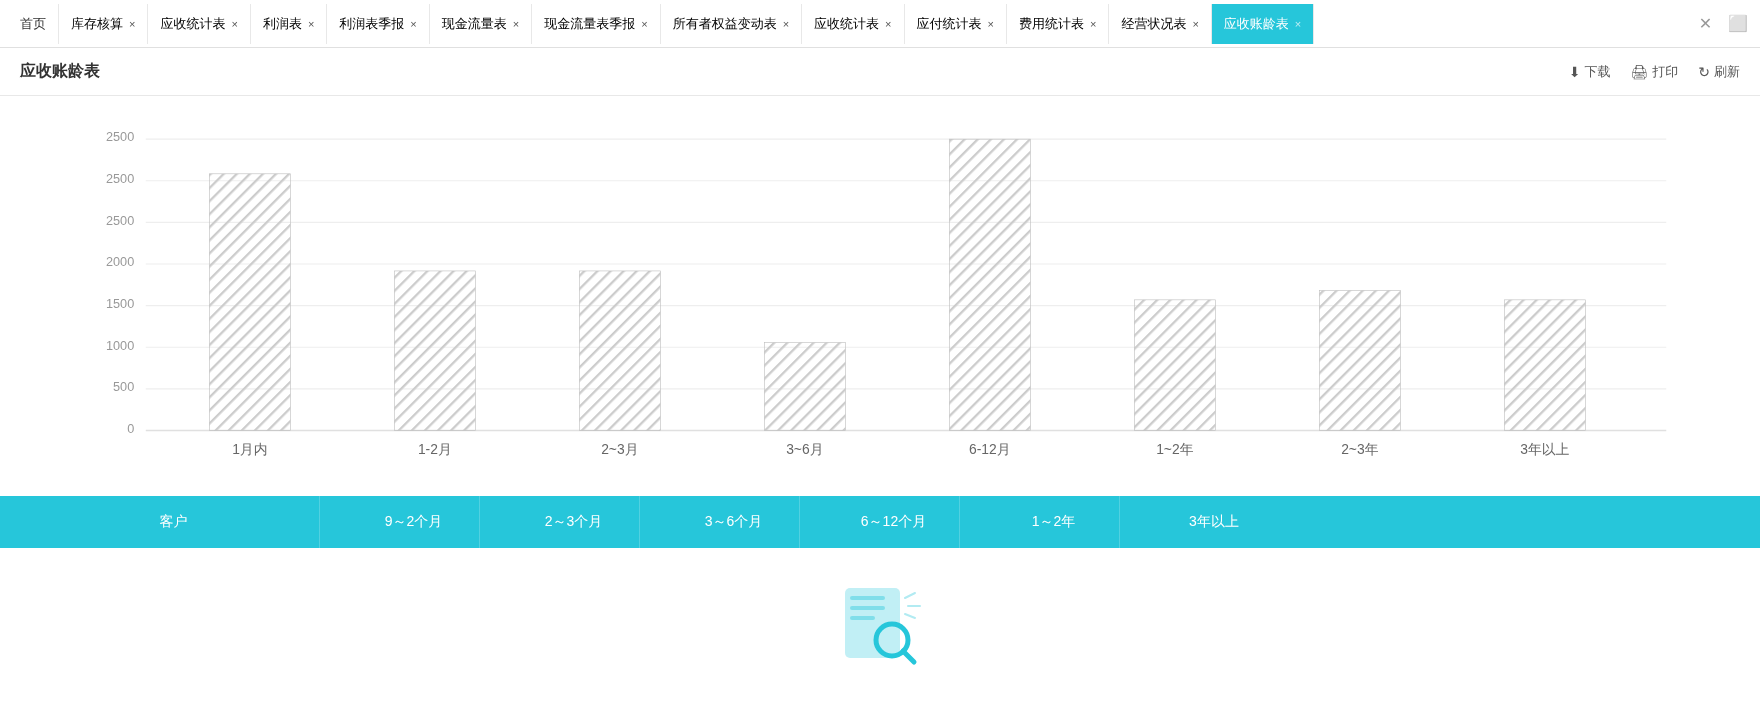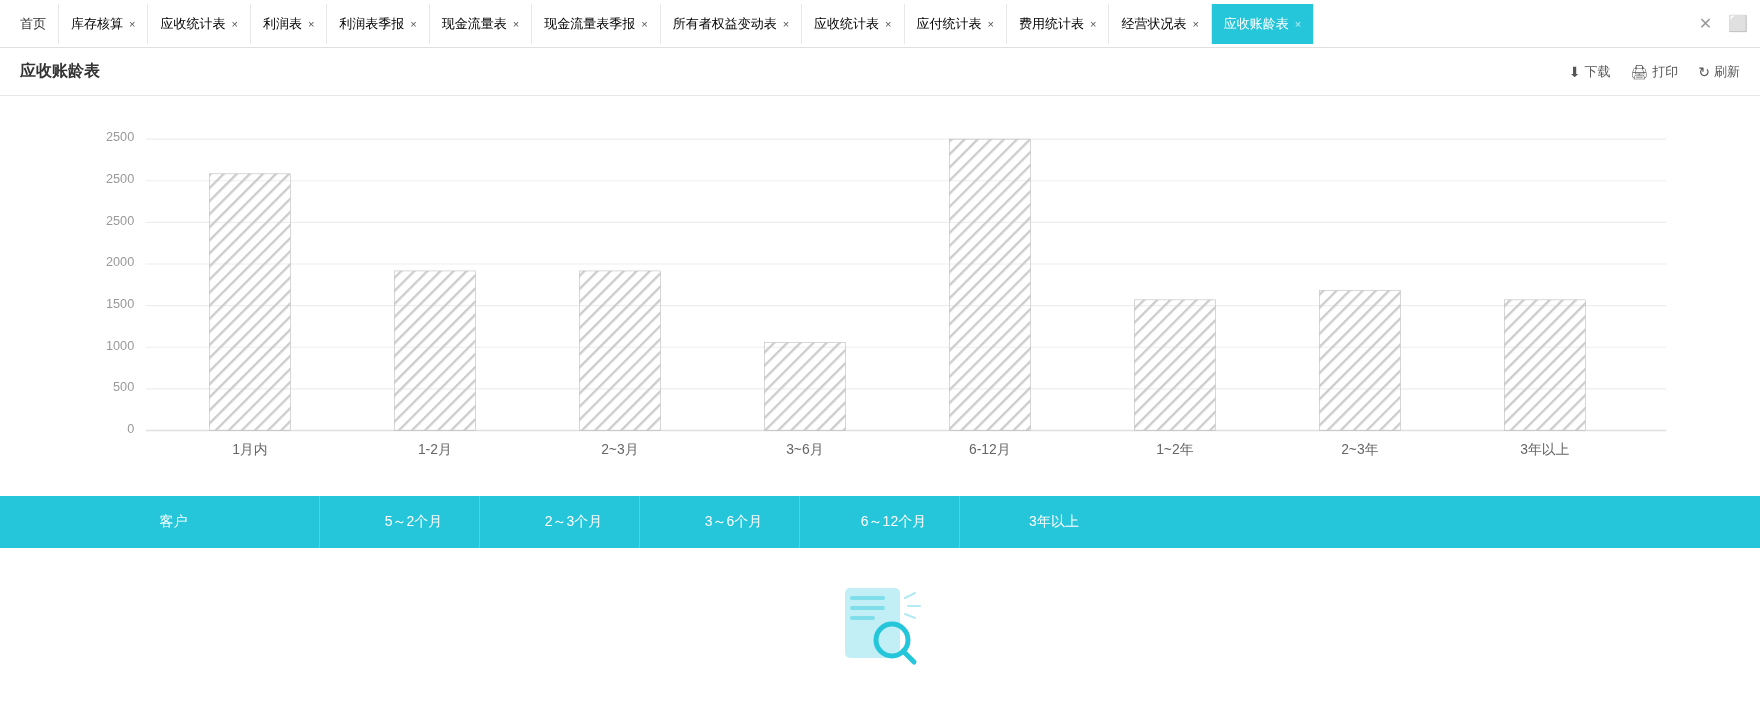--- a/index.html
+++ b/index.html
@@ -281,30 +281,33 @@
       <text x="1115" y="292" text-anchor="middle" font-size="12" fill="#666">2~3年</text>
       <text x="1275" y="292" text-anchor="middle" font-size="12" fill="#666">3年以上</text>
     </svg>
   </div>
 
   <div class="table-header">
     <div class="table-header-cell">
       <span>客户</span>
     </div>
     <div class="table-header-cell">
-      <span>5～2个月</span>
+      <span>9～2个月</span>
     </div>
     <div class="table-header-cell">
       <span>2～3个月</span>
     </div>
     <div class="table-header-cell">
       <span>3～6个月</span>
     </div>
     <div class="table-header-cell">
       <span>6～12个月</span>
+    </div>
+    <div class="table-header-cell">
+      <span>1～2年</span>
     </div>
     <div class="table-header-cell">
       <span>3年以上</span>
     </div>
   </div>
 
   <div class="empty-state">
     <svg class="empty-icon" viewBox="0 0 100 100" xmlns="http://www.w3.org/2000/svg">
 
       <rect x="15" y="10" width="55" height="70" rx="5" fill="#b2ebf2" opacity="0.8"></rect>

